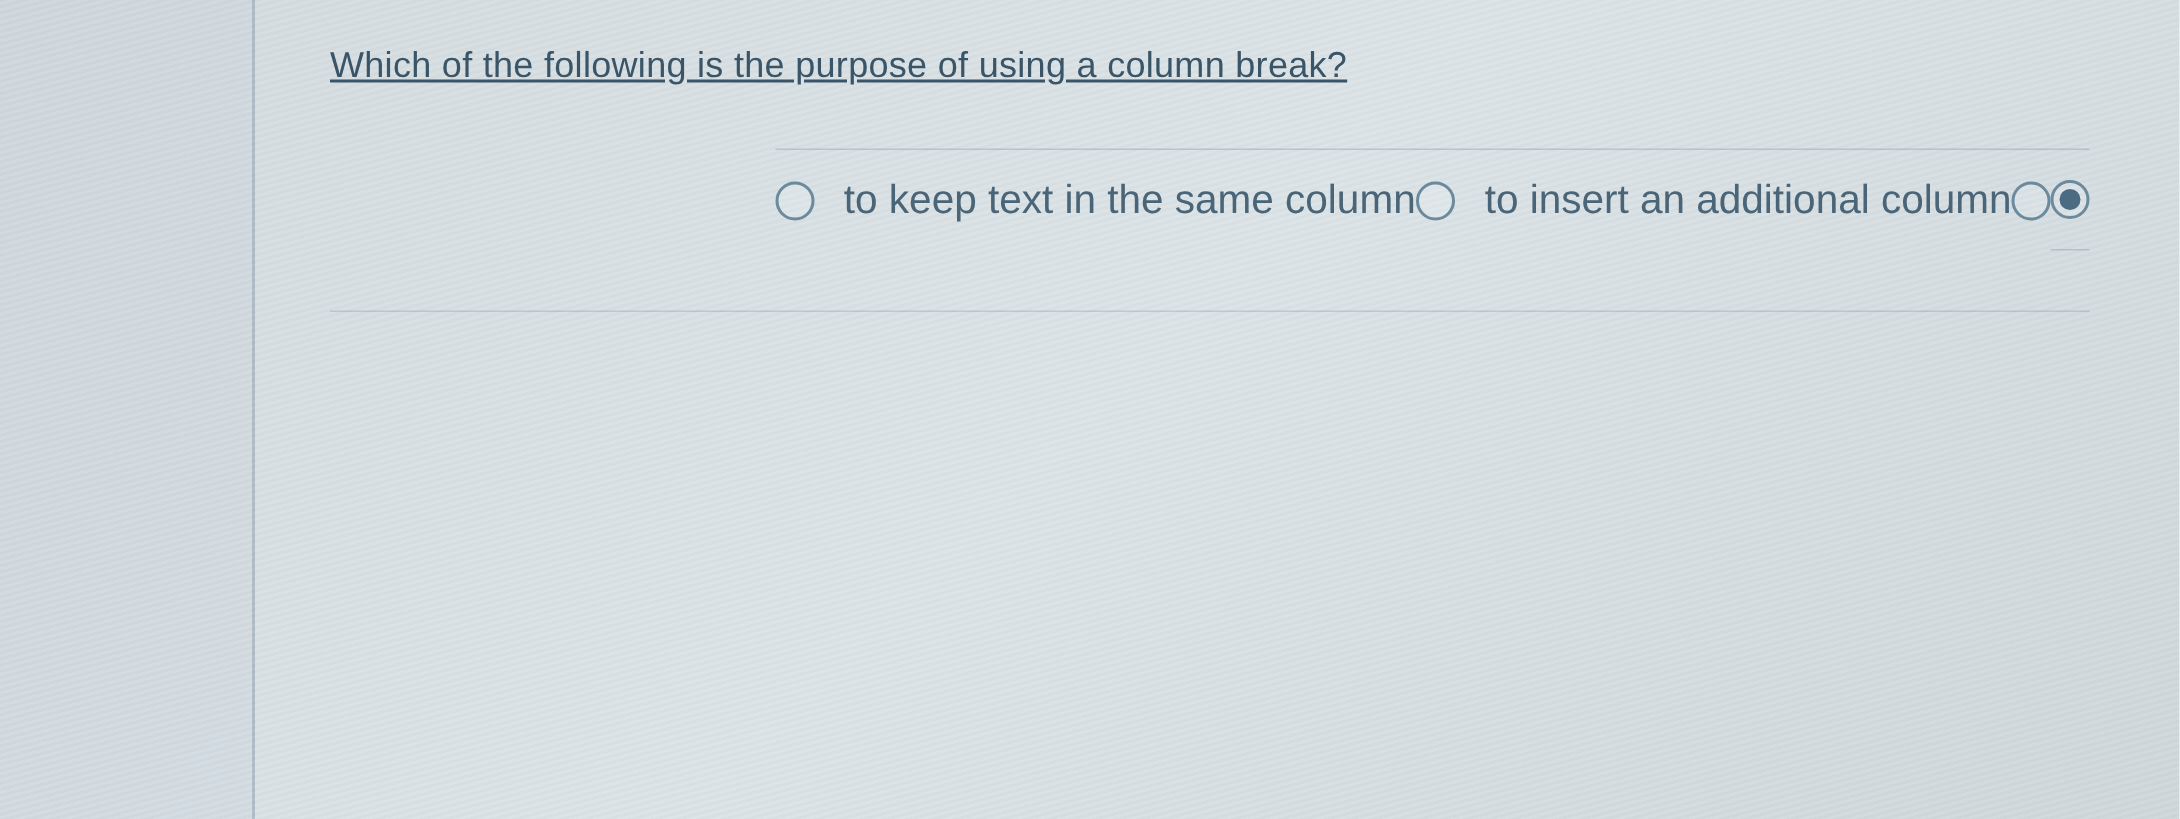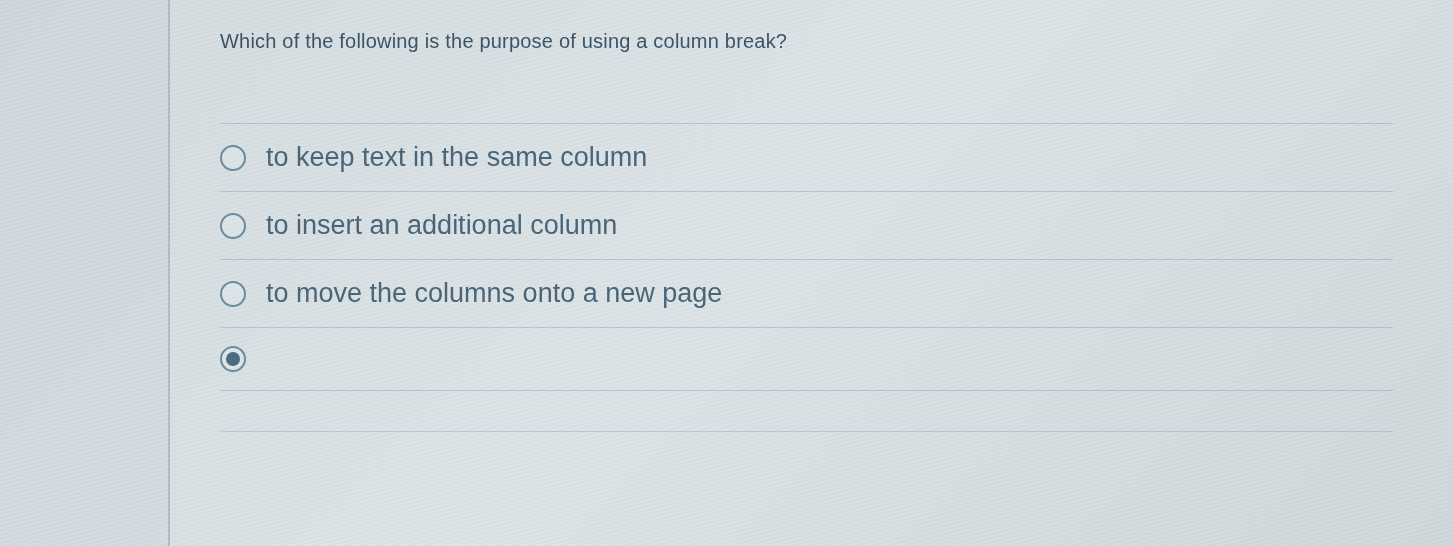--- a/index.html
+++ b/index.html
@@ -34,29 +34,29 @@
       height: 100%;
       border-right: 2px solid rgba(100, 120, 140, 0.3);
       background: rgba(200, 210, 218, 0.3);
     }
     .content {
       flex: 1;
       padding: 30px 60px 20px 50px;
       position: relative;
     }
     .question {
-      font-size: 20px;
+      font-size: 24px;
       color: #3a5568;
       font-weight: 400;
-      margin-bottom: 70px;
+      margin-bottom: 41px;
       letter-spacing: 0.2px;
+      text-decoration: underline;
     }
     .options {
       display: flex;
-      flex-direction: column;
       justify-content: flex-end;
     }
     .option-row {
       display: flex;
       align-items: center;
       padding: 18px 0;
       border-top: 1px solid rgba(120, 140, 160, 0.35);
       gap: 20px;
       cursor: pointer;
     }
@@ -103,20 +103,19 @@
     <div class="option-row">
       <div class="radio"></div>
       <div class="option-label">to keep text in the same column</div>
     </div>
     <div class="option-row">
       <div class="radio"></div>
       <div class="option-label">to insert an additional column</div>
     </div>
     <div class="option-row">
       <div class="radio"></div>
-      <div class="option-label">to move the columns onto a new page</div>
     </div>
     <div class="option-row">
       <div class="radio selected"></div>
     </div>
   </div>
   <div class="bottom-line"></div>
 </div>
 
 </body></html>

